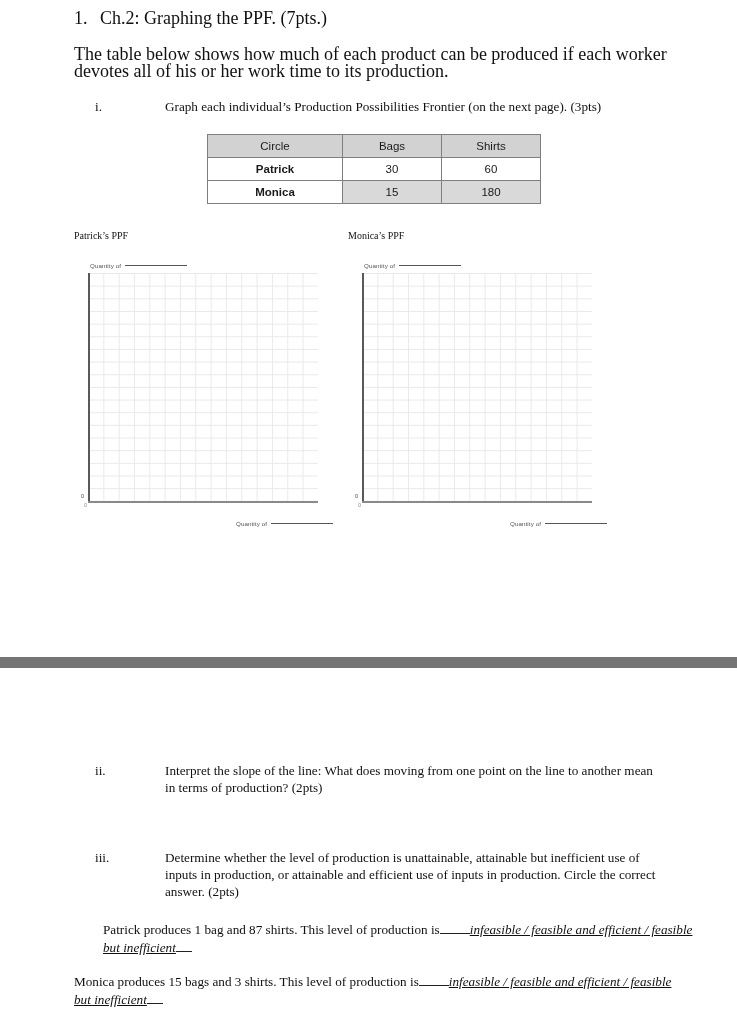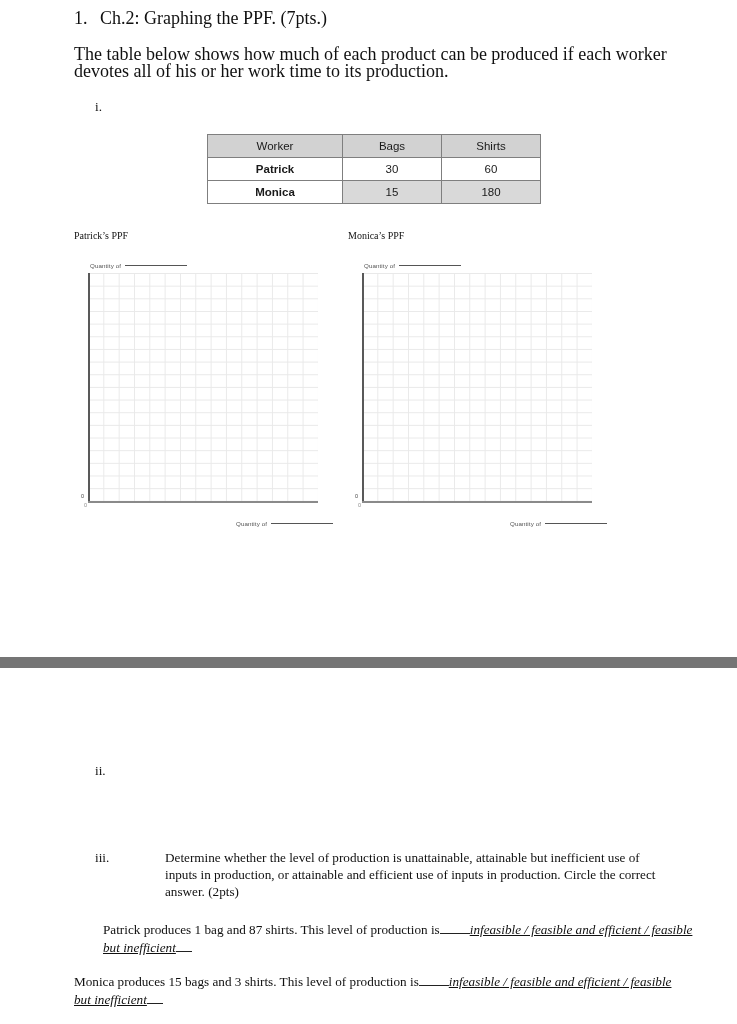--- a/index.html
+++ b/index.html
@@ -206,26 +206,27 @@
 </style>
 </head>
 <body>
 
 <div class="doc-text" id="q1-heading"><span class="num">1.</span><span>Ch.2: Graphing the PPF. (7pts.)</span></div>
 
 <div class="doc-text" id="intro-paragraph">The table below shows how much of each product can be produced if each worker devotes all of his or her work time to its production.</div>
 
 <div class="roman-item" id="item-i">
   <span class="rnum">i.</span>
+  <span class="rbody">Graph each individual’s Production Possibilities Frontier (on the next page). (3pts)</span>
 </div>
 
 <table id="ppf-table">
   <thead>
     <tr>
-      <td class="col-worker">Worker</td>
+      <td class="col-worker">Circle</td>
       <td class="col-bags">Bags</td>
       <td class="col-shirts">Shirts</td>
     </tr>
   </thead>
   <tbody>
     <tr>
       <td class="name">Patrick</td>
       <td>30</td>
       <td>60</td>
     </tr>
@@ -257,20 +258,21 @@
   <div class="x-axis"></div>
   <div class="origin-zero">0</div>
   <div class="origin-zero-2">0</div>
   <div class="axis-label x-axis-label"><span>Quantity of</span><span class="blank"></span></div>
 </div>
 
 <div id="page-break-bar"></div>
 
 <div class="roman-item" id="item-ii">
   <span class="rnum">ii.</span>
+  <span class="rbody">Interpret the slope of the line: What does moving from one point on the line to another mean in terms of production? (2pts)</span>
 </div>
 
 <div class="roman-item" id="item-iii">
   <span class="rnum">iii.</span>
   <span class="rbody">Determine whether the level of production is unattainable, attainable but inefficient use of inputs in production, or attainable and efficient use of inputs in production. Circle the correct answer. (2pts)</span>
 </div>
 
 <div class="answer-line" id="patrick-answer"><span>Patrick produces 1 bag and 87 shirts. This level of production is</span><span class="fill-gap"></span><span class="options">infeasible / feasible and efficient / feasible but inefficient</span><span class="tail-gap"></span></div>
 
 <div class="answer-line" id="monica-answer"><span>Monica produces 15 bags and 3 shirts. This level of production is</span><span class="fill-gap"></span><span class="options">infeasible / feasible and efficient / feasible but inefficient</span><span class="tail-gap"></span></div>

